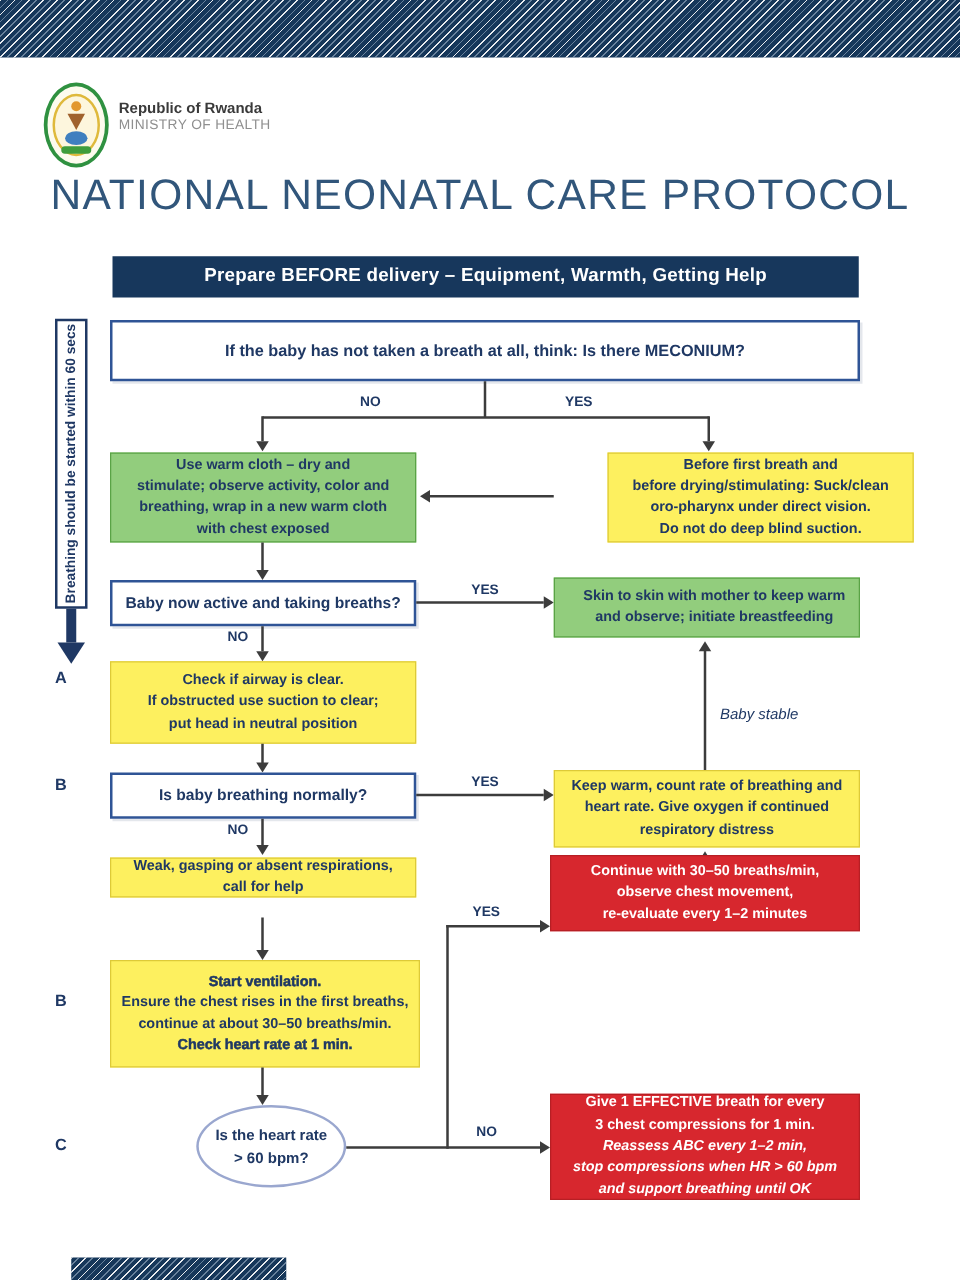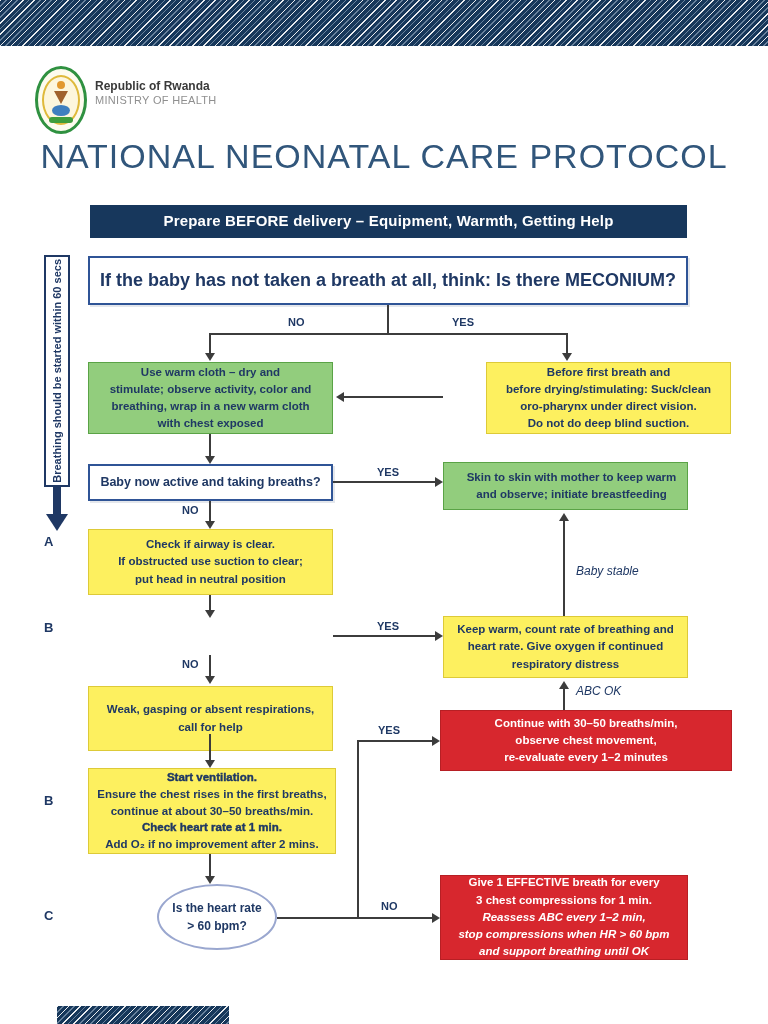--- a/index.html
+++ b/index.html
@@ -28,34 +28,34 @@
 
   .org-name { position: absolute; left: 95px; top: 79px; font-size: 12px; font-weight: bold; color: #3a3a3a; }
   .org-dept { position: absolute; left: 95px; top: 94px; font-size: 11px; color: #8f8f8f; letter-spacing: 0.3px; }
 
   .page-title { position: absolute; left: 0; top: 137px; width: 768px; text-align: center; font-size: 34px; font-weight: 300; color: #31567b; letter-spacing: 1px; }
 
   
   .bx { position: absolute; display: flex; flex-direction: column; align-items: center; justify-content: center; text-align: center; white-space: pre-line; font-weight: bold; color: #1f3864; font-size: 11.5px; line-height: 1.5; padding: 4px 8px; }
   .navy-bar { left: 90px; top: 205px; width: 597px; height: 33px; background: #17375c; color: #ffffff; font-size: 15px; letter-spacing: 0.2px; }
   .q-box { background: #ffffff; border: 2px solid #2f5496; box-shadow: 2px 2px 0 rgba(31,56,100,0.12); font-size: 12.5px; }
-  .meconium { left: 88px; top: 256px; width: 600px; height: 49px; font-size: 18px; }
+  .meconium { left: 88px; top: 256px; width: 600px; height: 49px; font-size: 13px; }
   .green { background: #92cd7d; border: 1px solid #5aa346; }
   .yellow { background: #fdf05f; border: 1px solid #ddca38; }
   .red { background: #d7272e; border: 1px solid #b71f24; color: #ffffff; }
 
   .g1 { left: 88px;  top: 362px; width: 245px; height: 72px; }
   .y1 { left: 443px; top: 362px; width: 245px; height: 72px; margin-left: 43px; }
   .w1 { left: 88px;  top: 464px; width: 245px; height: 37px; }
   .g2 { left: 443px; top: 462px; width: 245px; height: 48px; padding-left: 20px; }
   .y2 { left: 88px;  top: 529px; width: 245px; height: 66px; }
   .w2 { left: 88px;  top: 618px; width: 245px; height: 37px; }
   .y3 { left: 443px; top: 616px; width: 245px; height: 62px; }
-  .y4 { left: 88px;  top: 686px; width: 245px; height: 65px; }
-  .r1 { left: 440px; top: 710px; width: 292px; height: 61px; }
+  .y4 { left: 88px;  top: 686px; width: 245px; height: 32px; }
+  .r1 { left: 440px; top: 684px; width: 248px; height: 61px; }
   .y5 { left: 88px;  top: 768px; width: 248px; height: 86px; line-height: 1.45; }
   .r2 { left: 440px; top: 875px; width: 248px; height: 85px; }
   .r2 .it { font-style: italic; }
   .y5 .strong { -webkit-text-stroke: 0.4px #1f3864; }
 
   .ellipse { left: 157px; top: 884px; width: 120px; height: 66px; border-radius: 50%; background: #ffffff; border: 2px solid #9aa7cf; font-size: 12px; }
 
   
   .ln { position: absolute; background: #3c3c3c; }
   .ah { position: absolute; width: 0; height: 0; border: solid transparent; }
@@ -133,20 +133,21 @@
   <div class="lbl" style="left:182px; top:504px;">NO</div>
 
   <div class="bx yellow y2">Check if airway is clear.
 If obstructed use suction to clear;
 put head in neutral position</div>
   <div class="step" style="left:44px; top:534px;">A</div>
 
   <div class="ln" style="left:209px; top:595px; width:2px; height:16px;"></div>
   <div class="ah d" style="left:205px; top:610px;"></div>
 
+  <div class="bx q-box w2">Is baby breathing normally?</div>
   <div class="step" style="left:44px; top:620px;">B</div>
   <div class="ln" style="left:333px; top:635px; width:102px; height:2px;"></div>
   <div class="ah r" style="left:435px; top:631px;"></div>
   <div class="lbl" style="left:377px; top:620px;">YES</div>
   <div class="bx yellow y3">Keep warm, count rate of breathing and
 heart rate. Give oxygen if continued
 respiratory distress</div>
 
   <div class="ln" style="left:563px; top:518px; width:2px; height:98px;"></div>
   <div class="ah u" style="left:559px; top:510px;"></div>
@@ -166,21 +167,20 @@
 re-evaluate every 1–2 minutes</div>
 
   <div class="ln" style="left:209px; top:734px; width:2px; height:26px;"></div>
   <div class="ah d" style="left:205px; top:760px;"></div>
 
   <div class="bx yellow y5">
     <span class="strong">Start ventilation.</span>
     <span>Ensure the chest rises in the first breaths,
 continue at about 30–50 breaths/min.</span>
     <span class="strong">Check heart rate at 1 min.</span>
-    <span>Add O₂ if no improvement after 2 mins.</span>
   </div>
   <div class="step" style="left:44px; top:793px;">B</div>
 
   <div class="ln" style="left:209px; top:854px; width:2px; height:22px;"></div>
   <div class="ah d" style="left:205px; top:876px;"></div>
 
   <div class="bx ellipse">Is the heart rate
 &gt; 60 bpm?</div>
   <div class="step" style="left:44px; top:908px;">C</div>
 

